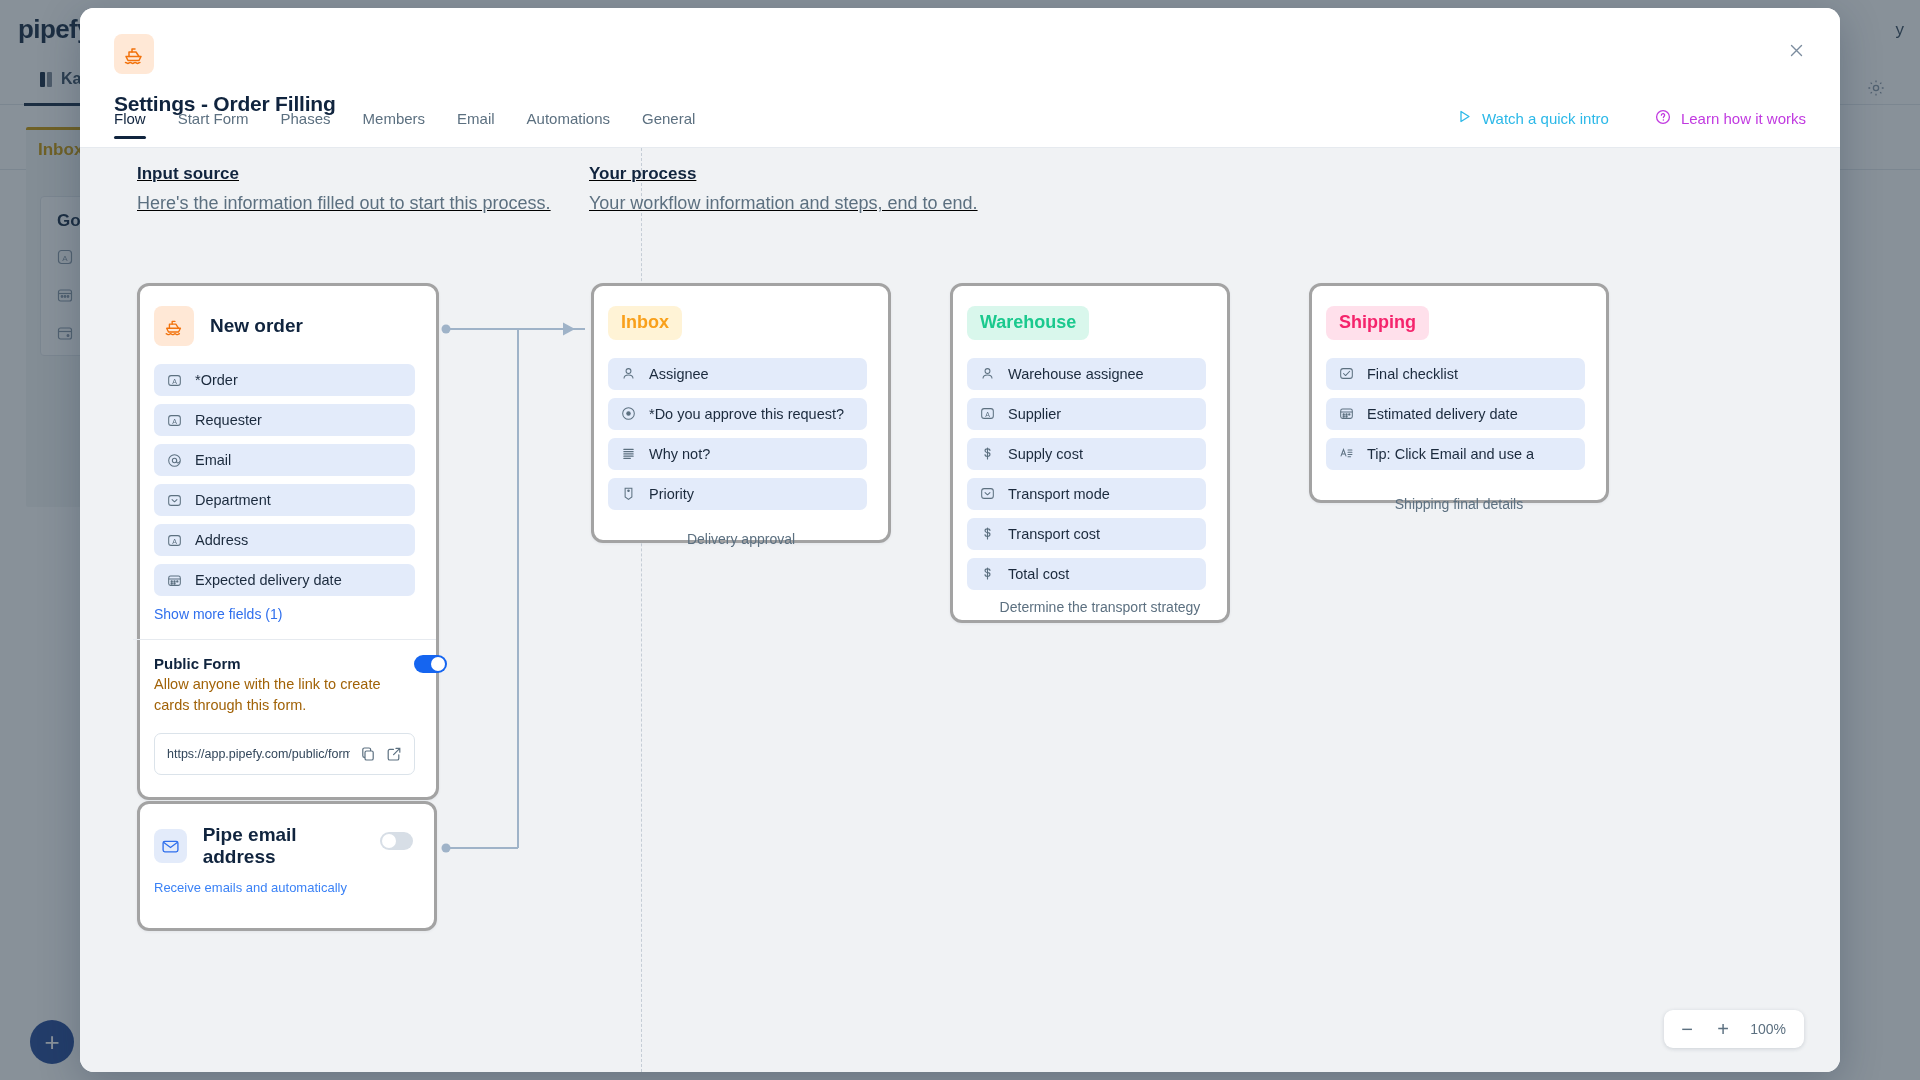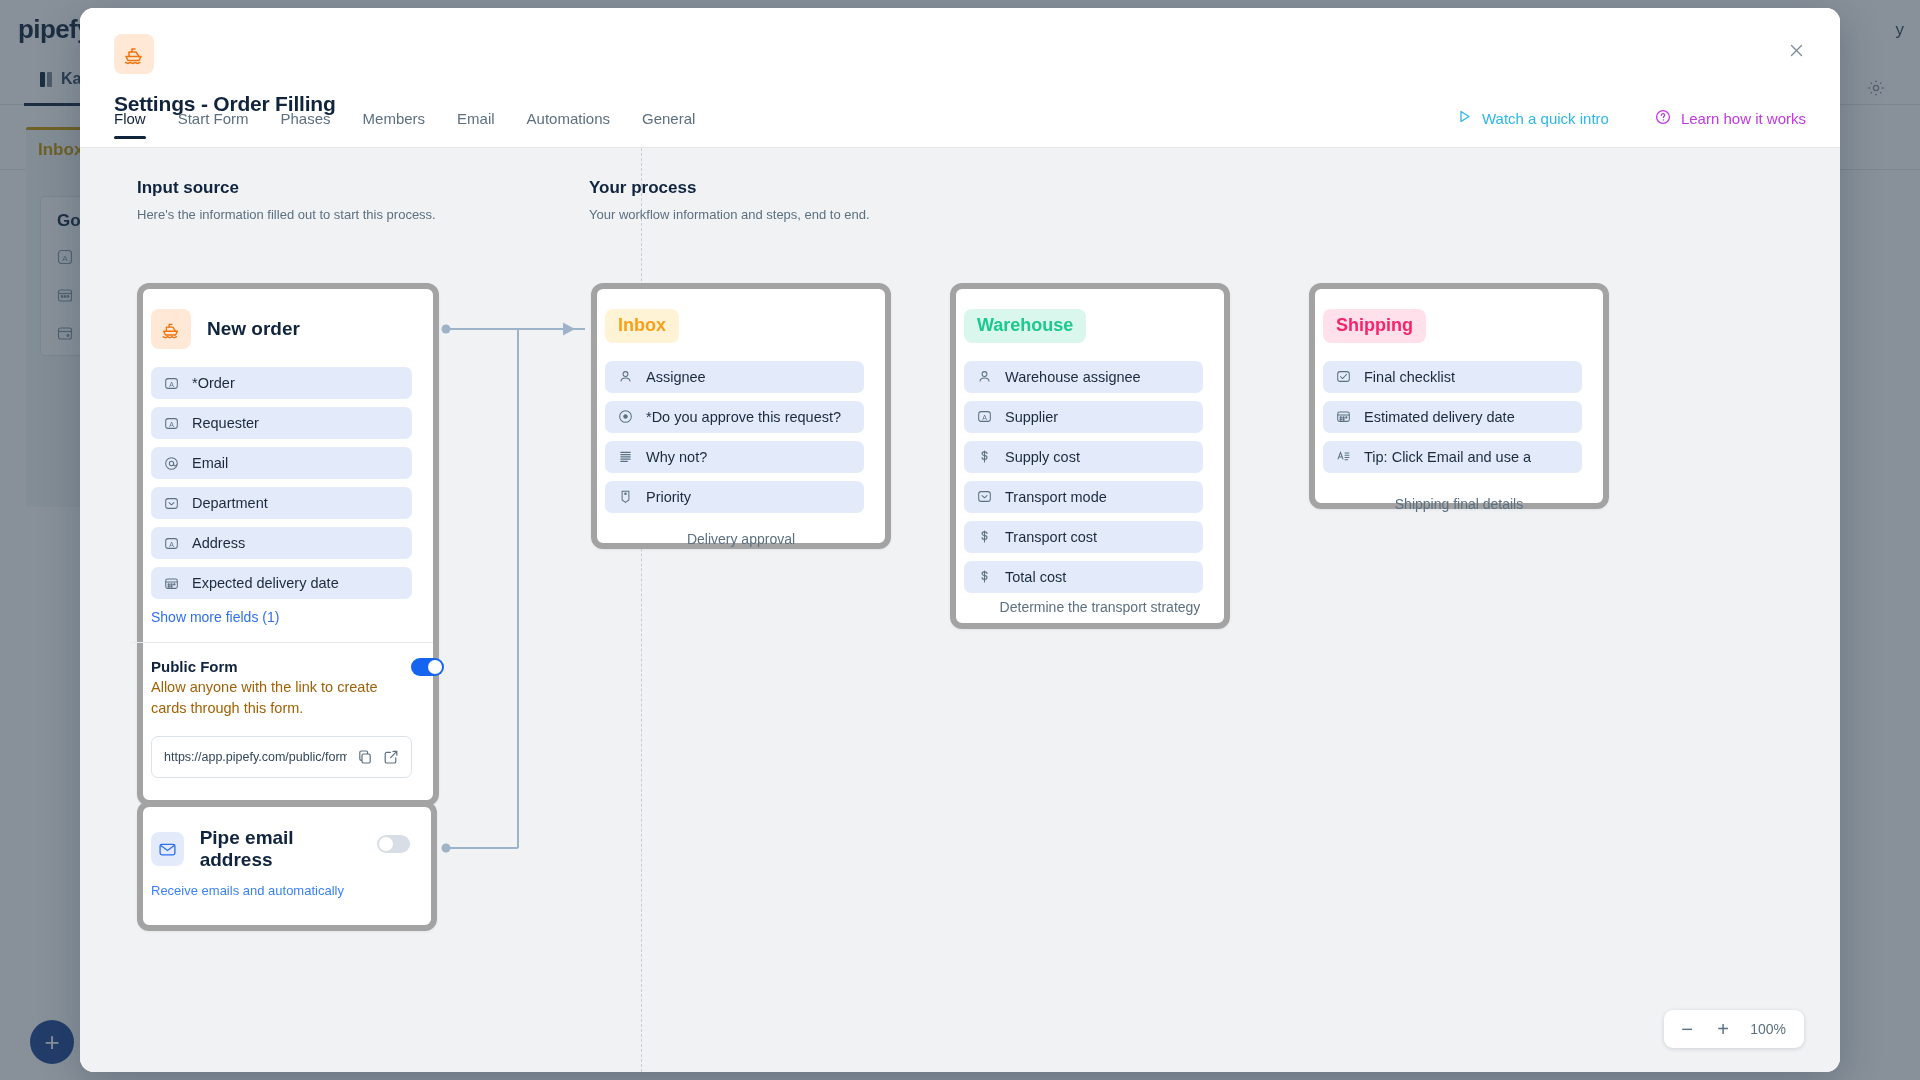--- a/index.html
+++ b/index.html
@@ -127,34 +127,34 @@
   .modal-body {
     flex: 1 1 auto; position: relative;
     background: #f0f2f4;
     overflow: hidden;
   }
   .section-divider {
     position: absolute; left: 561px; top: 0; bottom: 0;
     border-left: 1px dashed #c5cdd6;
   }
   .section {
-    position: absolute; top: 30px;
+    position: absolute; top: 16px; text-decoration: underline;
   }
   .section.input { left: 57px; }
   .section.process { left: 509px; }
   .section-title { font-size: 17px; font-weight: 700; color: #10243e; margin-bottom: 9px; }
-  .section-sub { font-size: 13px; color: #5c7080; }
+  .section-sub { font-size: 18px; color: #5c7080; }
 
   .card {
     position: absolute;
     background: #ffffff;
-    border: 6px solid #a3a3a3;
+    border: 3px solid #a3a3a3;
     border-radius: 12px;
     box-shadow: 0 1px 3px rgba(16,36,62,.06);
-    padding: 20px 21px 22px 8px;
+    padding: 20px 21px 22px 14px;
   }
   #card-new-order { left: 57px; top: 135px; width: 302px; }
   #card-inbox     { left: 511px; top: 135px; width: 300px; }
   #card-warehouse { left: 870px; top: 135px; width: 280px; }
   #card-shipping  { left: 1229px; top: 135px; width: 300px; }
   #card-pipe-email { left: 57px; top: 653px; width: 300px; height: 130px; overflow: hidden; }
 
   .card-head { display: flex; align-items: center; gap: 16px; margin-bottom: 18px; }
   .card-head-title { font-size: 19px; font-weight: 700; color: #10243e; }
   .phase-badge {

